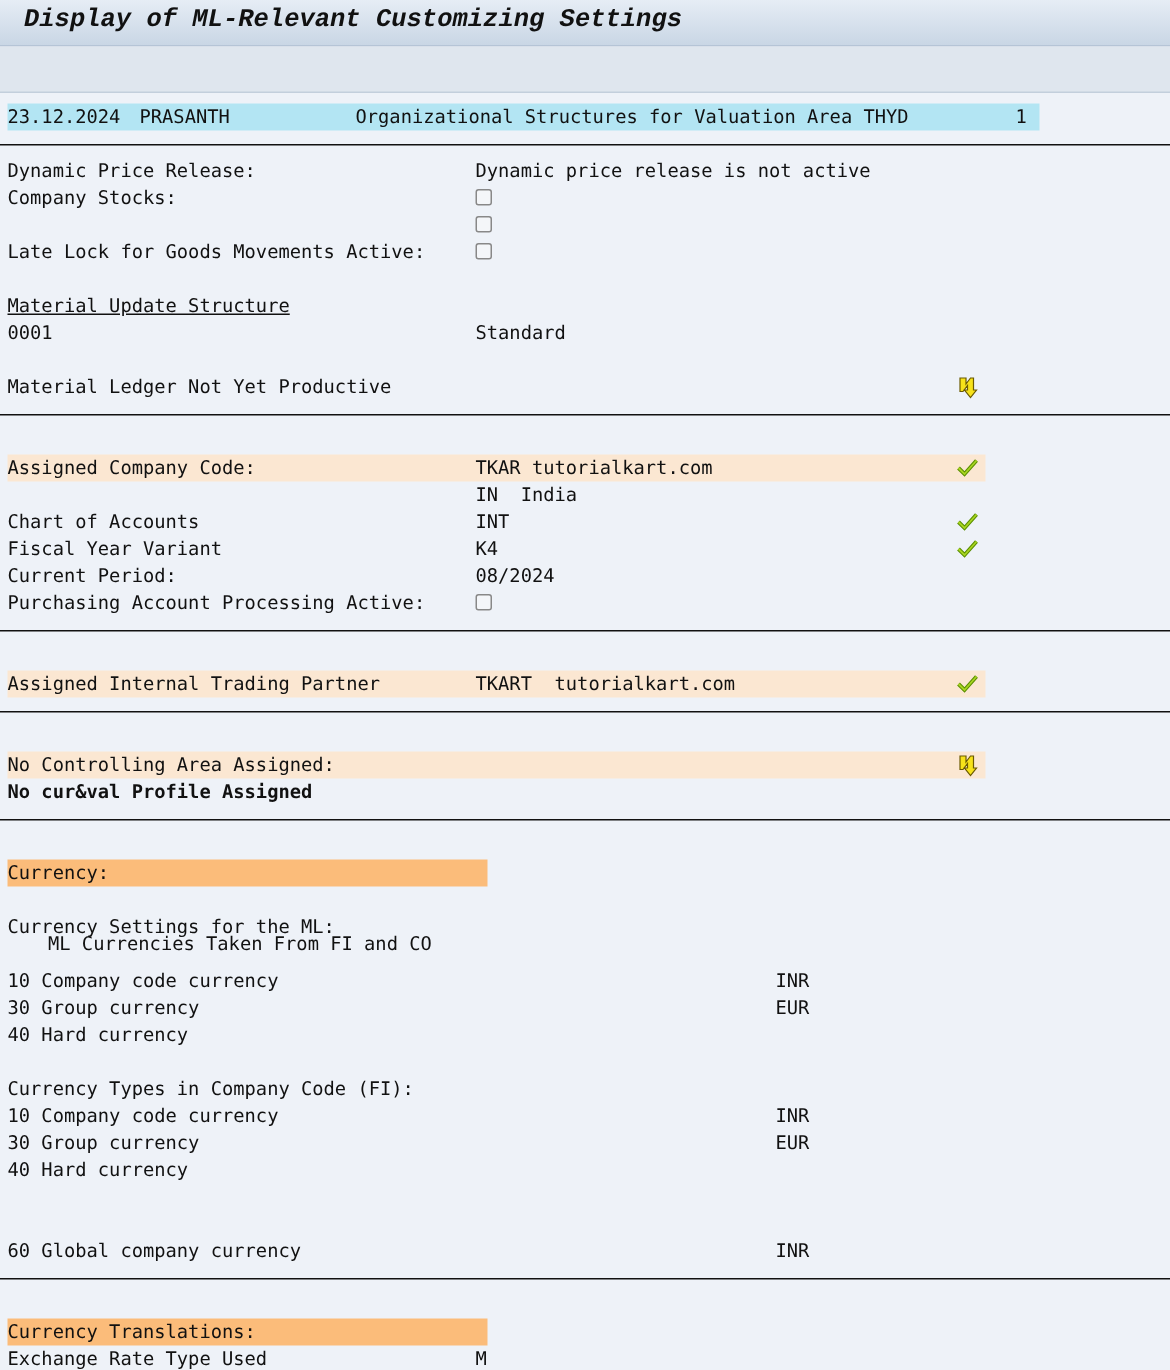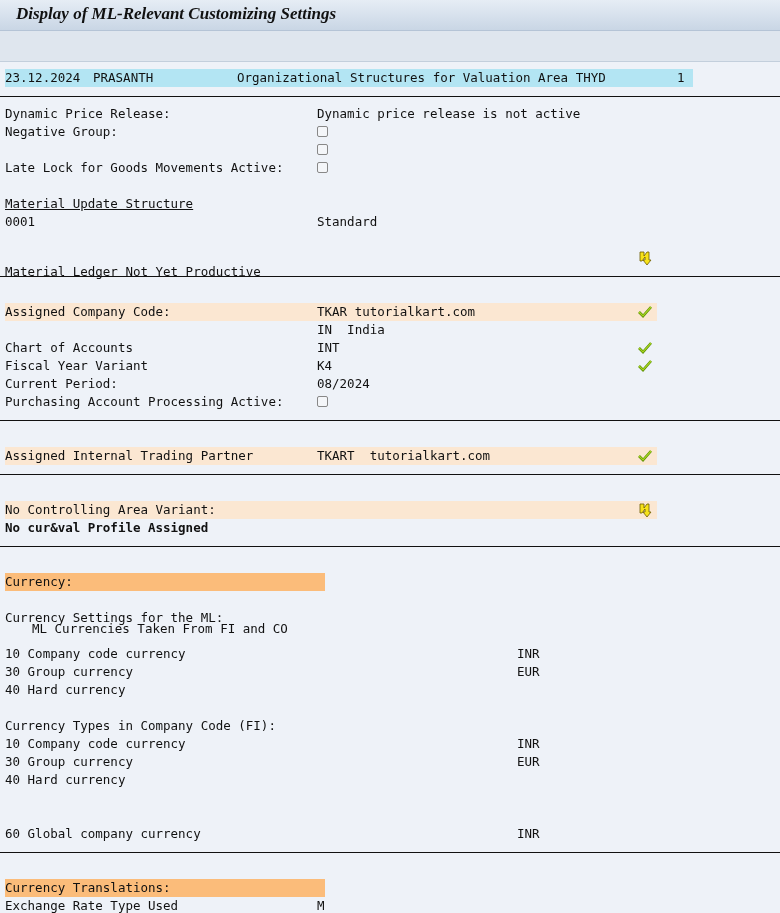--- a/index.html
+++ b/index.html
@@ -9,21 +9,21 @@
     font-family: "DejaVu Sans Mono", "Liberation Mono", monospace;
     position: relative;
   }
   .titlebar {
     position: absolute; left: 0; top: 0; width: 780px; height: 30px;
     background: linear-gradient(#e6edf5, #c9d6e5);
     border-bottom: 1px solid #b5c4d6;
   }
   .titlebar .title {
     position: absolute; left: 16px; top: 4px;
-    font-family: Liberation Serif, serif;
+    font-family: Liberation Mono, monospace;
     font-style: italic; font-weight: bold; font-size: 17px; color: #111;
   }
   .toolbar {
     position: absolute; left: 0; top: 31px; width: 780px; height: 30px;
     background: #dfe6ee; border-bottom: 1px solid #c3cfdc;
   }
   .report { position: absolute; left: 0; top: 62px; width: 680px; bottom: 0; }
   .blue { color: #2233dd; }
   .hl-header { background: #b3e5f3; }
   .hl-light { background: #fbe7d2; }
@@ -49,33 +49,33 @@
   <div class="abs hl-header" style="left:5px; top:7px; width:688px;"></div>
   <span class="abs" style="left:5px; top:7px;">23.12.2024</span>
   <span class="abs" style="left:93px; top:7px;">PRASANTH</span>
   <span class="abs" style="left:237px; top:7px;">Organizational Structures for Valuation Area THYD</span>
   <span class="abs" style="left:677px; top:7px;">1</span>
   <div class="rule" style="top:34px;"></div>
 
   <span class="abs blue" style="left:5px; top:43px;">Dynamic Price Release:</span>
   <span class="abs" style="left:317px; top:43px;">Dynamic price release is not active</span>
 
-  <span class="abs blue" style="left:5px; top:61px;">Negative Group:</span>
+  <span class="abs blue" style="left:5px; top:61px;">Company Stocks:</span>
   <div class="cb" style="left:317px; top:64px;"></div>
 
   <div class="cb" style="left:317px; top:82px;"></div>
 
   <span class="abs blue" style="left:5px; top:97px;">Late Lock for Goods Movements Active:</span>
   <div class="cb" style="left:317px; top:100px;"></div>
 
   <span class="abs blue" style="left:5px; top:133px;text-decoration:underline;">Material Update Structure</span>
   <span class="abs" style="left:5px; top:151px;">0001</span>
   <span class="abs" style="left:317px; top:151px;">Standard</span>
 
-  <span class="abs blue" style="left:5px; top:187px;margin-top:14px;">Material Ledger Not Yet Productive</span>
+  <span class="abs blue" style="left:5px; top:187px;">Material Ledger Not Yet Productive</span>
   <svg class="icon" style="left:637px; top:188px;" viewBox="0 0 16 16">
     <path d="M3 2 L7 2 L7 6 L10 2 L12 2 L12 10 L14 10 L10 15 L6 10 L8 10 L8 7 L5 11 L3 11 Z" fill="#f7e21a" stroke="#6b5a00" stroke-width="0.8"></path>
   </svg>
   <div class="rule" style="top:214px;"></div>
 
   <div class="abs hl-light" style="left:5px; top:241px; width:652px;"></div>
   <span class="abs" style="left:5px; top:241px;">Assigned Company Code:</span>
   <span class="abs" style="left:317px; top:241px;">TKAR tutorialkart.com</span>
   <svg class="icon" style="left:637px; top:242px;" viewBox="0 0 16 16">
     <path d="M2 8 L6 12 L14 3" fill="none" stroke="#5a8f00" stroke-width="2.6"></path>
@@ -109,21 +109,21 @@
   <div class="abs hl-light" style="left:5px; top:385px; width:652px;"></div>
   <span class="abs" style="left:5px; top:385px;">Assigned Internal Trading Partner</span>
   <span class="abs" style="left:317px; top:385px;">TKART  tutorialkart.com</span>
   <svg class="icon" style="left:637px; top:386px;" viewBox="0 0 16 16">
     <path d="M2 8 L6 12 L14 3" fill="none" stroke="#5a8f00" stroke-width="2.6"></path>
     <path d="M2 8 L6 12 L14 3" fill="none" stroke="#a8d420" stroke-width="1.2"></path>
   </svg>
   <div class="rule" style="top:412px;"></div>
 
   <div class="abs hl-light" style="left:5px; top:439px; width:652px;"></div>
-  <span class="abs" style="left:5px; top:439px;">No Controlling Area Variant:</span>
+  <span class="abs" style="left:5px; top:439px;">No Controlling Area Assigned:</span>
   <svg class="icon" style="left:637px; top:440px;" viewBox="0 0 16 16">
     <path d="M3 2 L7 2 L7 6 L10 2 L12 2 L12 10 L14 10 L10 15 L6 10 L8 10 L8 7 L5 11 L3 11 Z" fill="#f7e21a" stroke="#6b5a00" stroke-width="0.8"></path>
   </svg>
   <span class="abs blue" style="left:5px; top:457px;font-weight:bold;">No cur&amp;val Profile Assigned</span>
   <div class="rule" style="top:484px;"></div>
 
   <div class="abs hl-orange" style="left:5px; top:511px; width:320px;"></div>
   <span class="abs" style="left:5px; top:511px;">Currency:</span>
 
   <span class="abs blue" style="left:5px; top:547px;">Currency Settings for the ML:</span>

